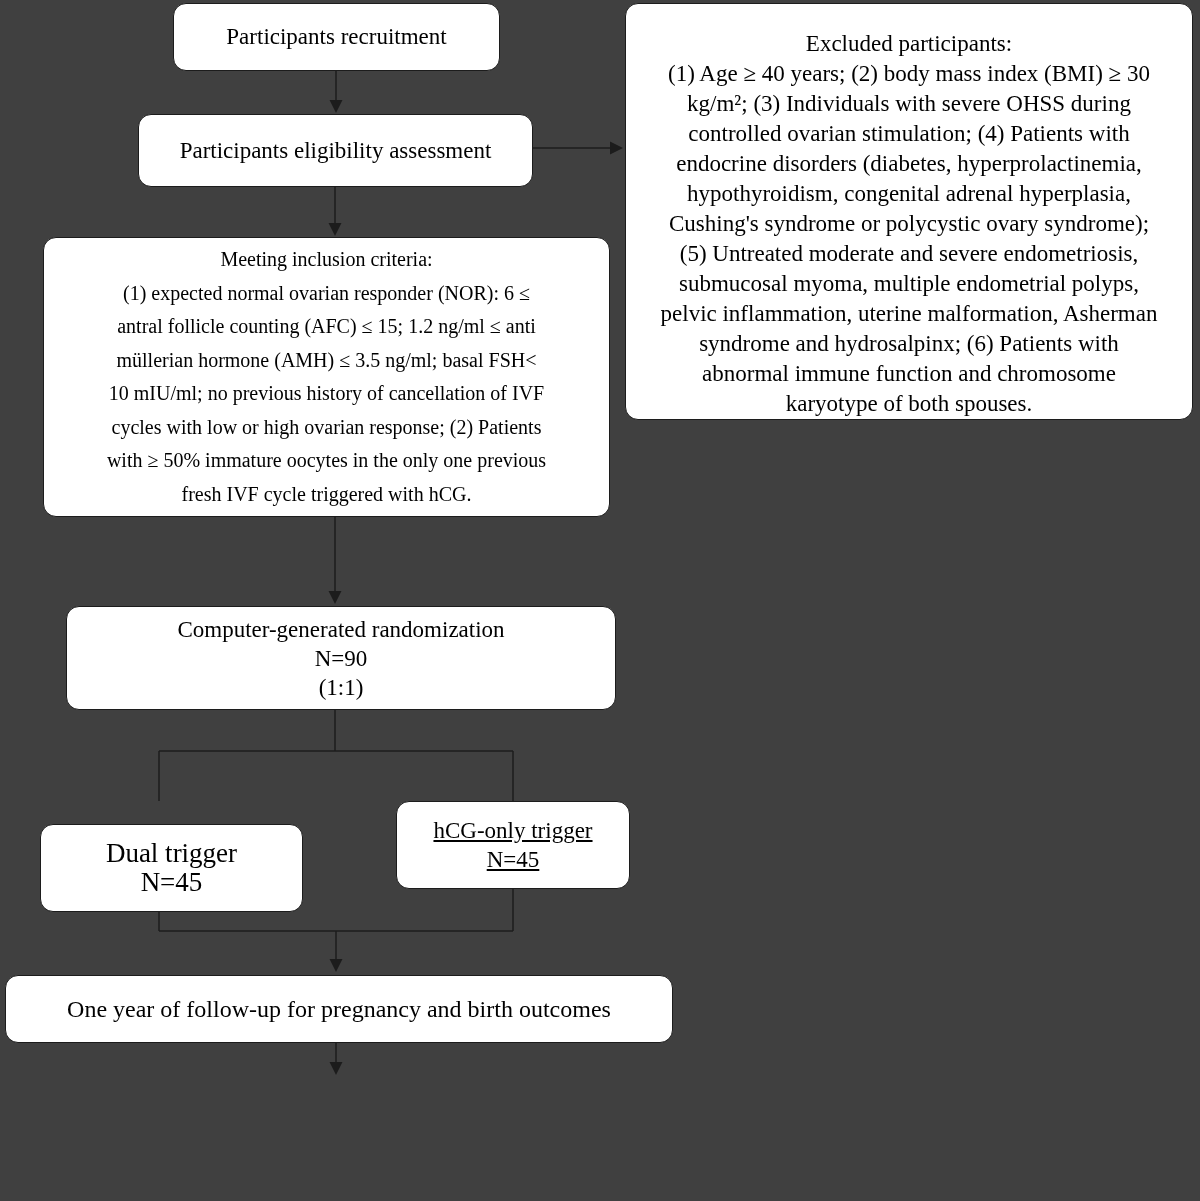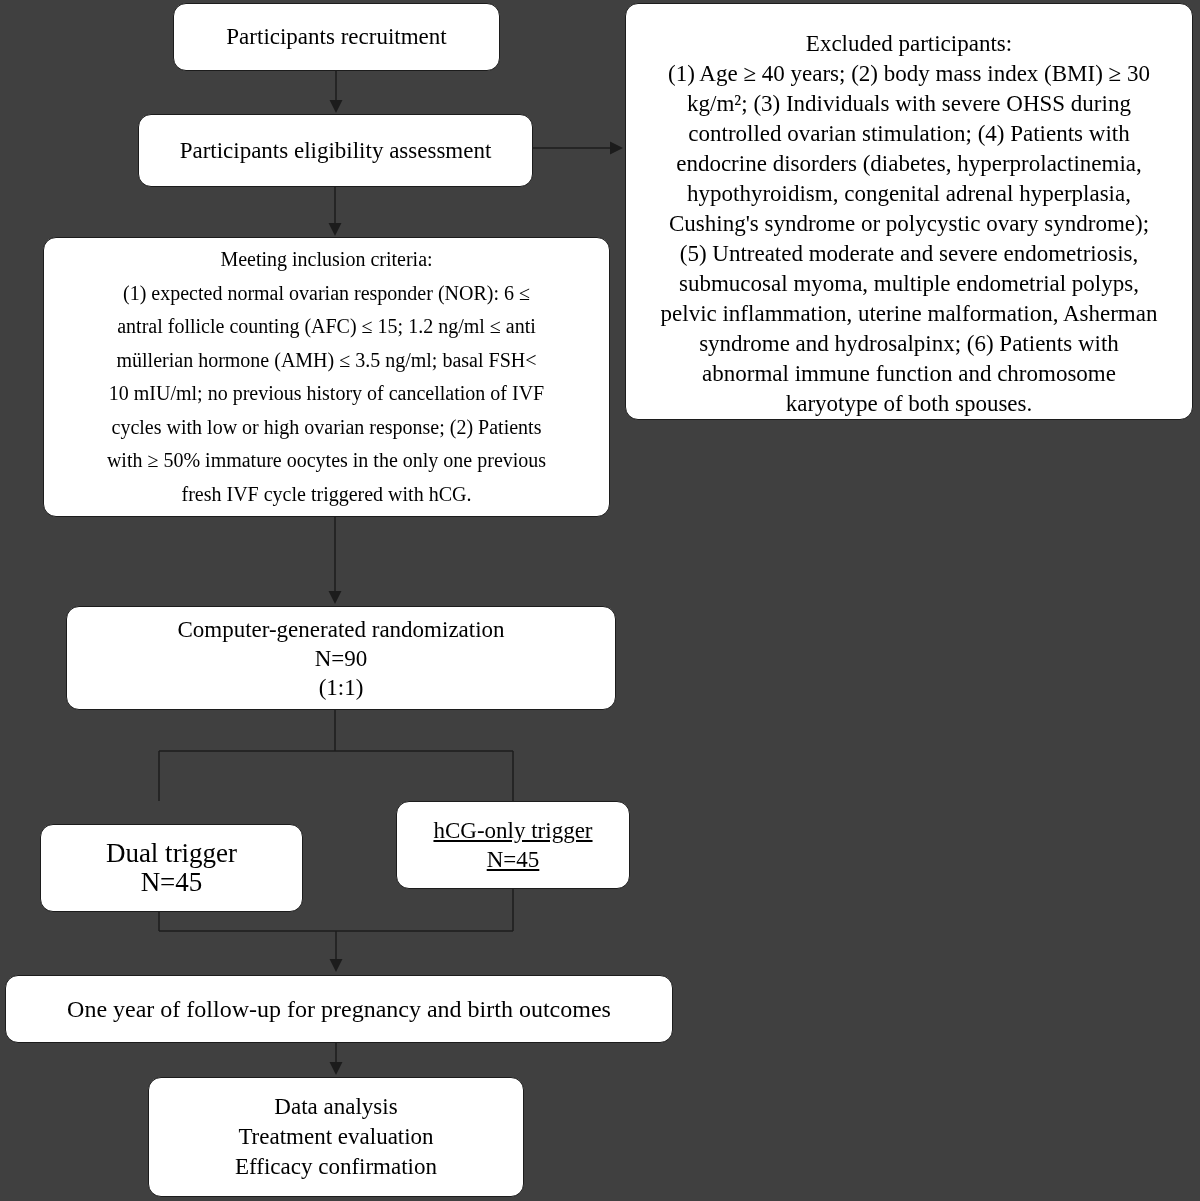--- a/index.html
+++ b/index.html
@@ -148,19 +148,14 @@
 
   <div class="box" id="box-hcg">
     <div class="label">hCG-only trigger
 N=45</div>
   </div>
 
   <div class="box" id="box-followup">
     <div class="label">One year of follow-up for pregnancy and birth outcomes</div>
   </div>
 
-  <div class="box" id="box-analysis">
-    <div class="label">Data analysis
-Treatment evaluation
-Efficacy confirmation</div>
-  </div>
 
 </div>
 
 </body></html>

